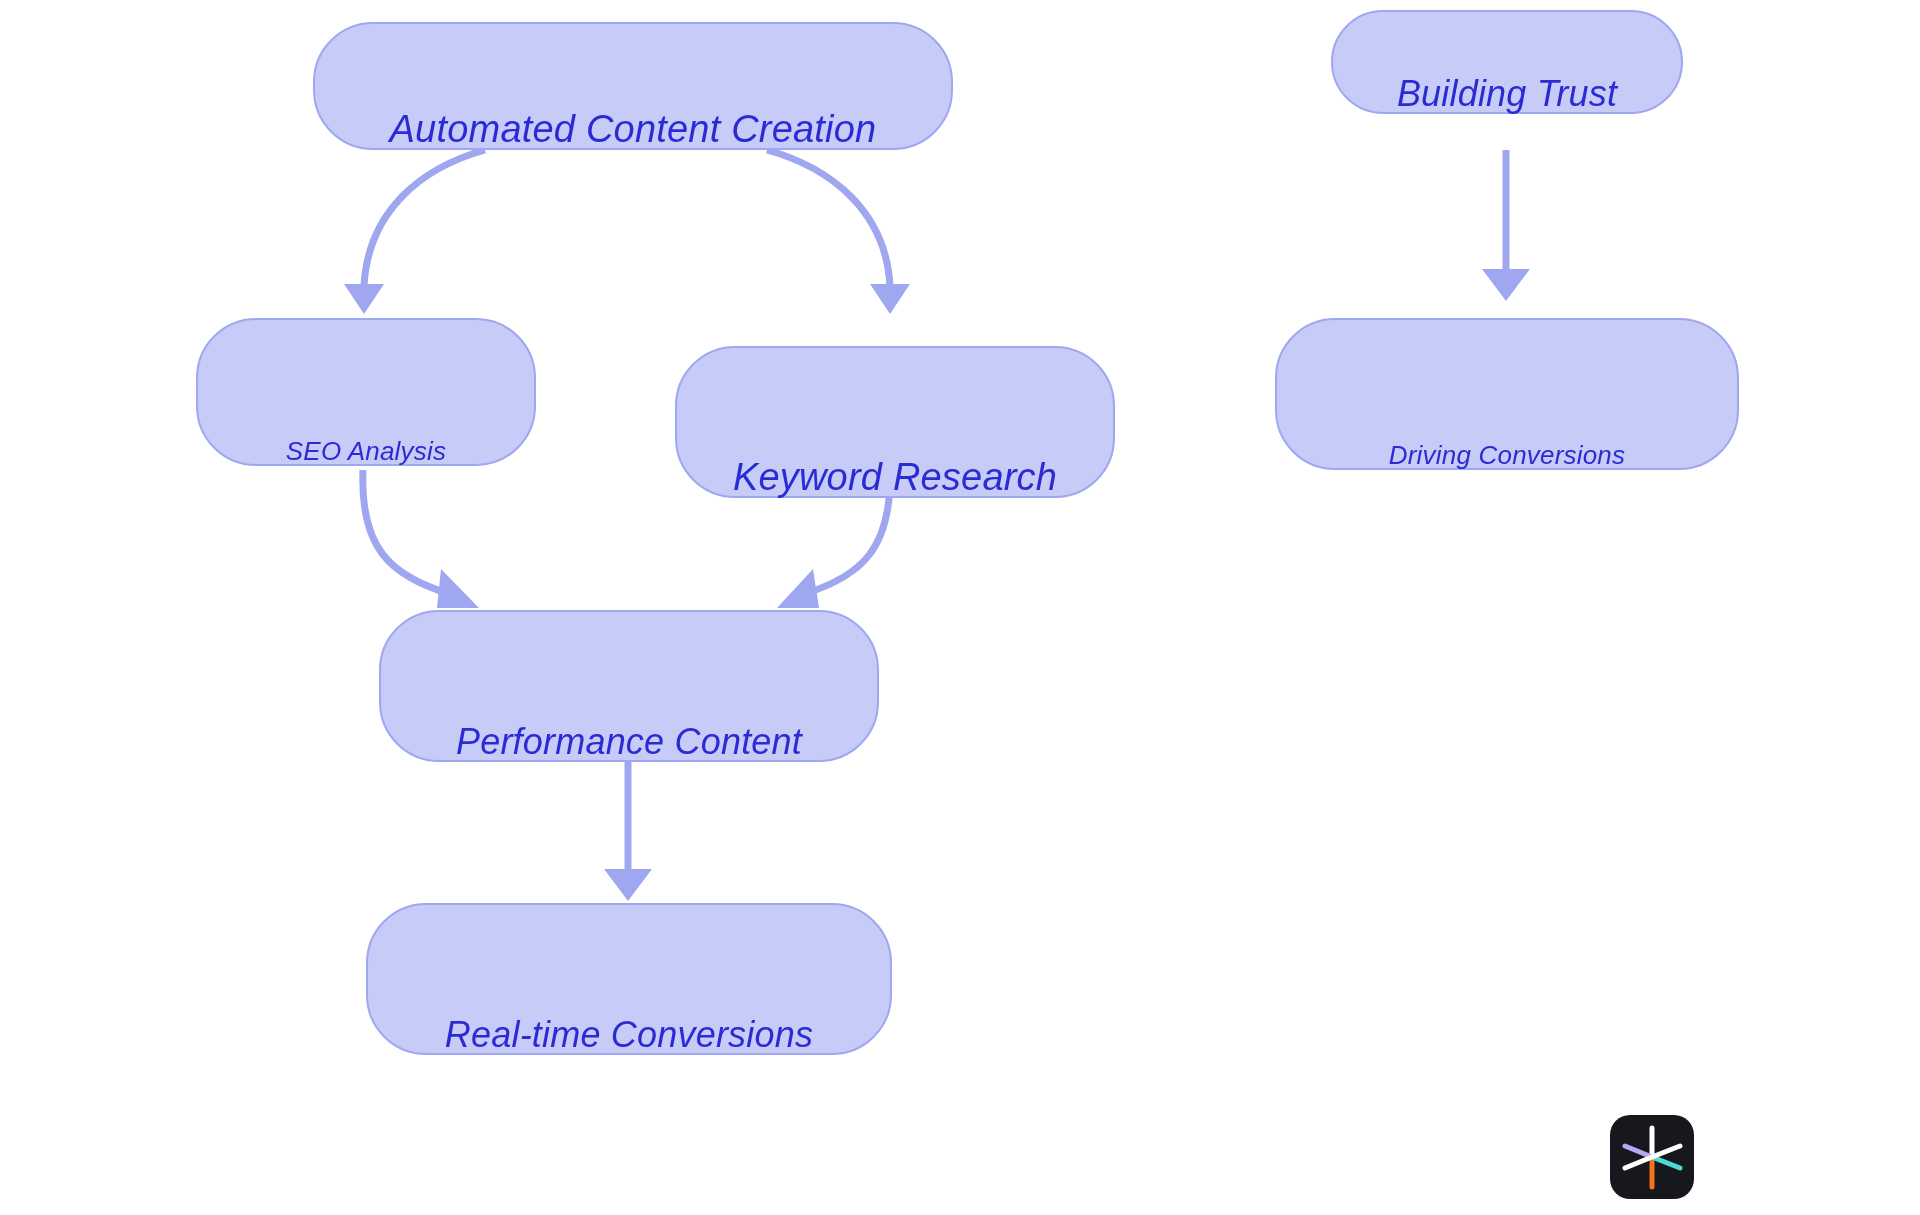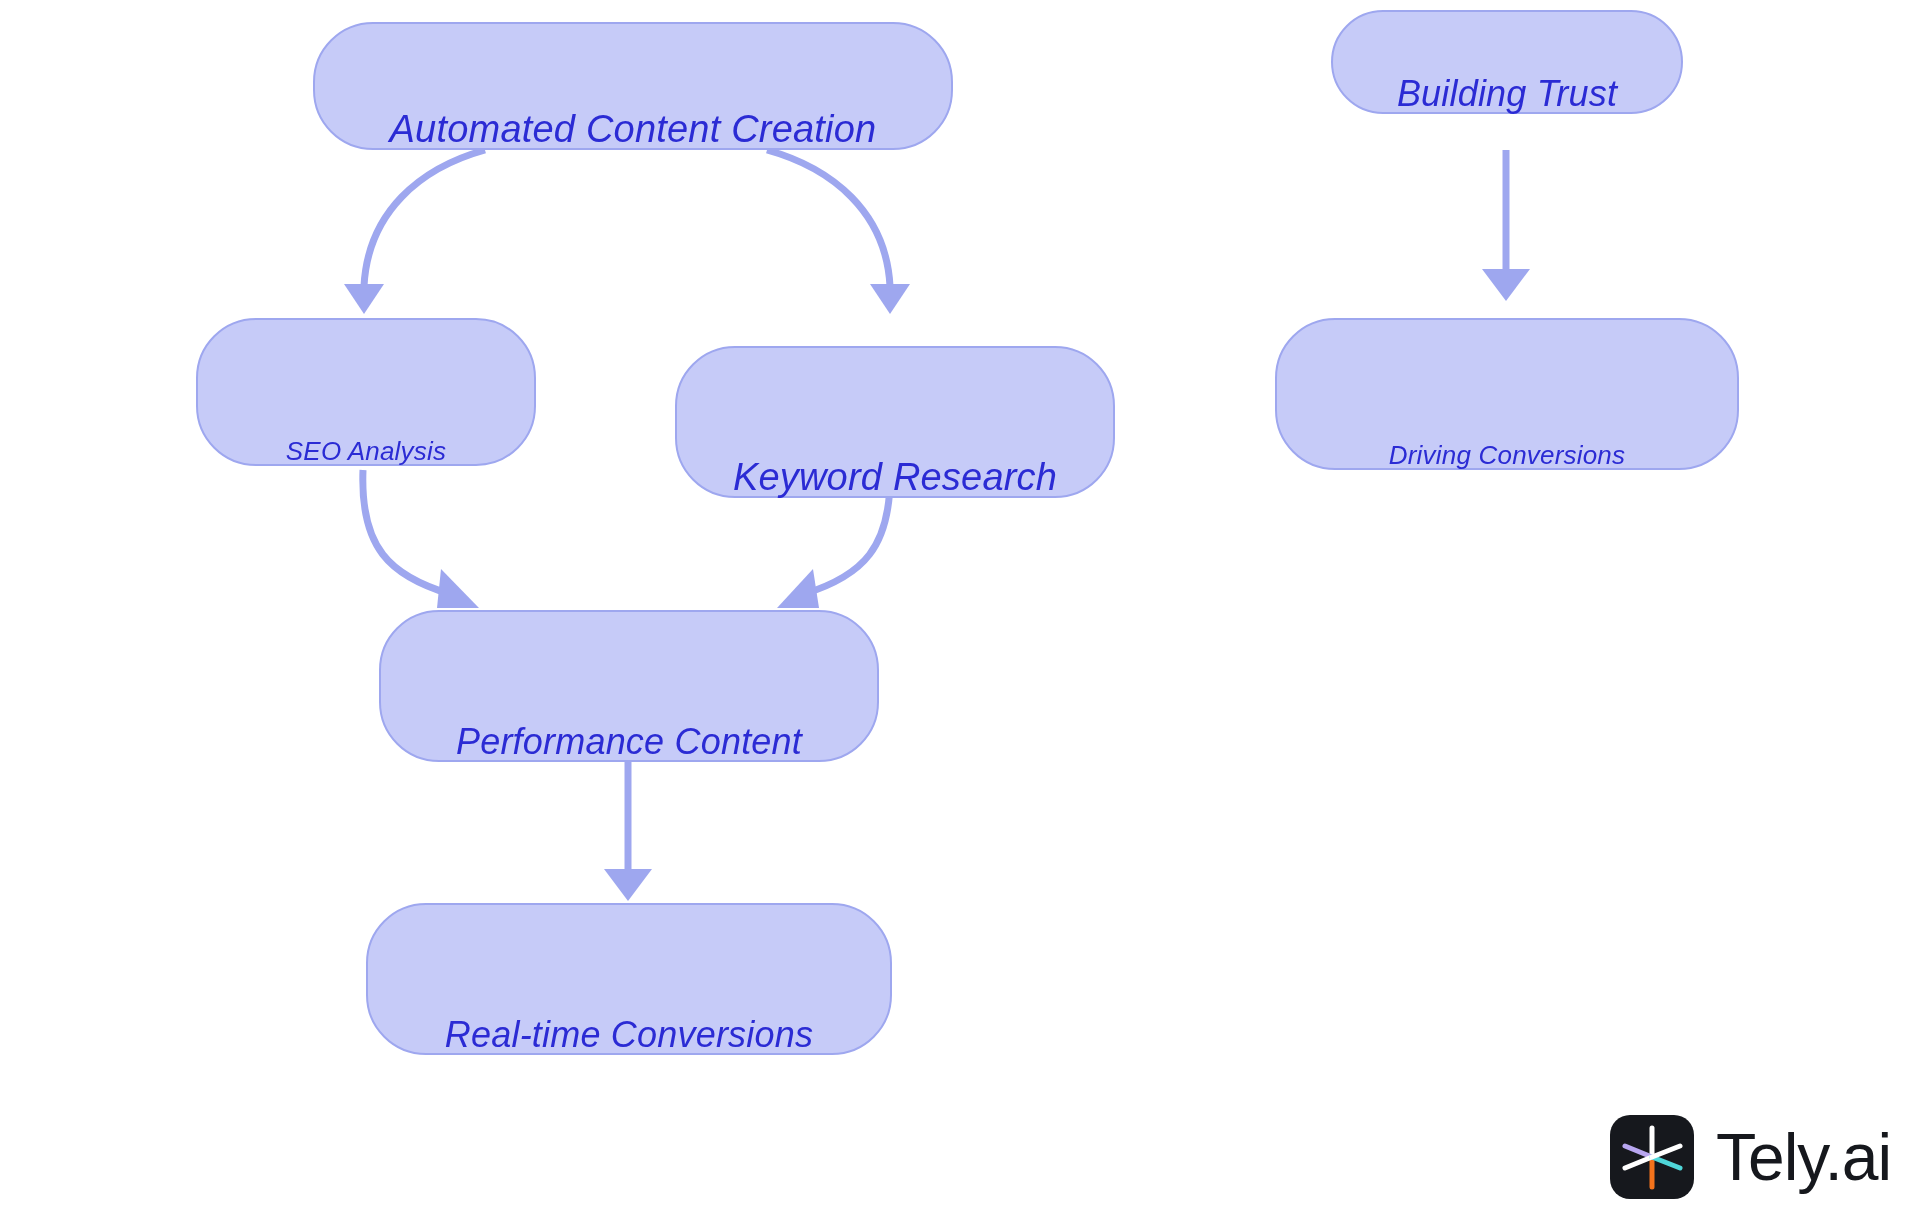--- a/index.html
+++ b/index.html
@@ -141,16 +141,15 @@
         <g stroke-linecap="round" stroke-width="5">
           <line x1="42" y1="42" x2="42" y2="13" stroke="#ffffff"></line>
           <line x1="42" y1="42" x2="42" y2="72" stroke="#f4731c"></line>
           <line x1="42" y1="42" x2="15" y2="31" stroke="#b8a6f0"></line>
           <line x1="42" y1="42" x2="15" y2="53" stroke="#ffffff"></line>
           <line x1="42" y1="42" x2="70" y2="53" stroke="#4fd6d9"></line>
           <line x1="42" y1="42" x2="70" y2="31" stroke="#ffffff"></line>
         </g>
       </svg>
     </div>
-    <div id="logo-text">Tely.ai</div>
   </div>
 
 </div>
 
 </body></html>

